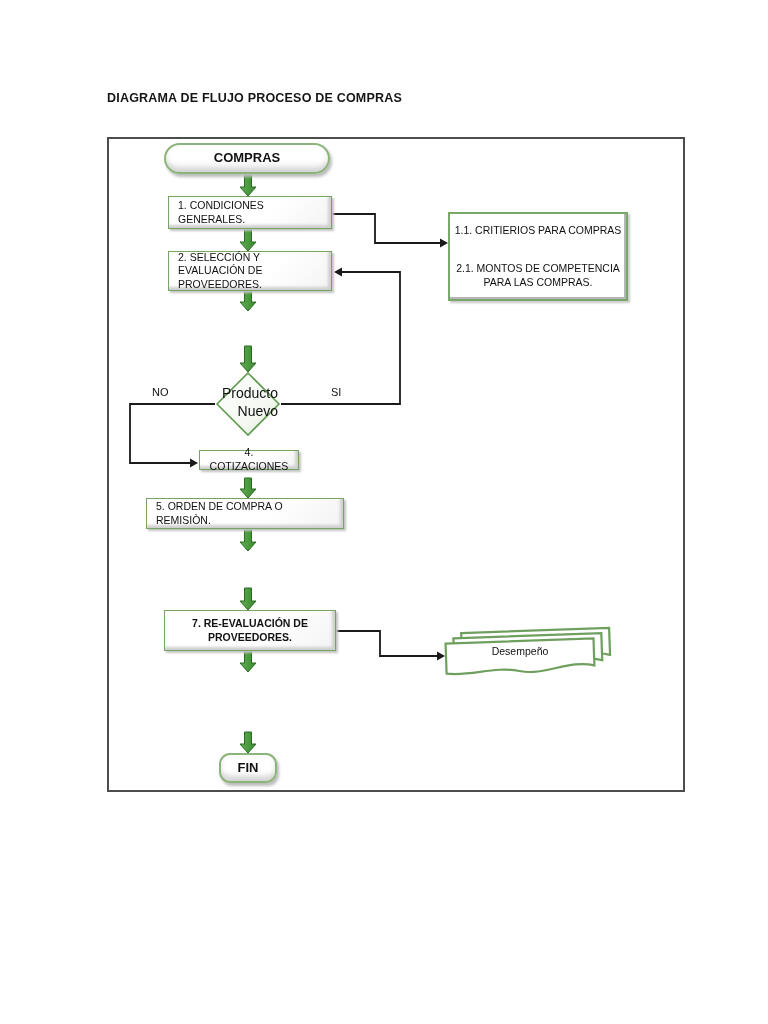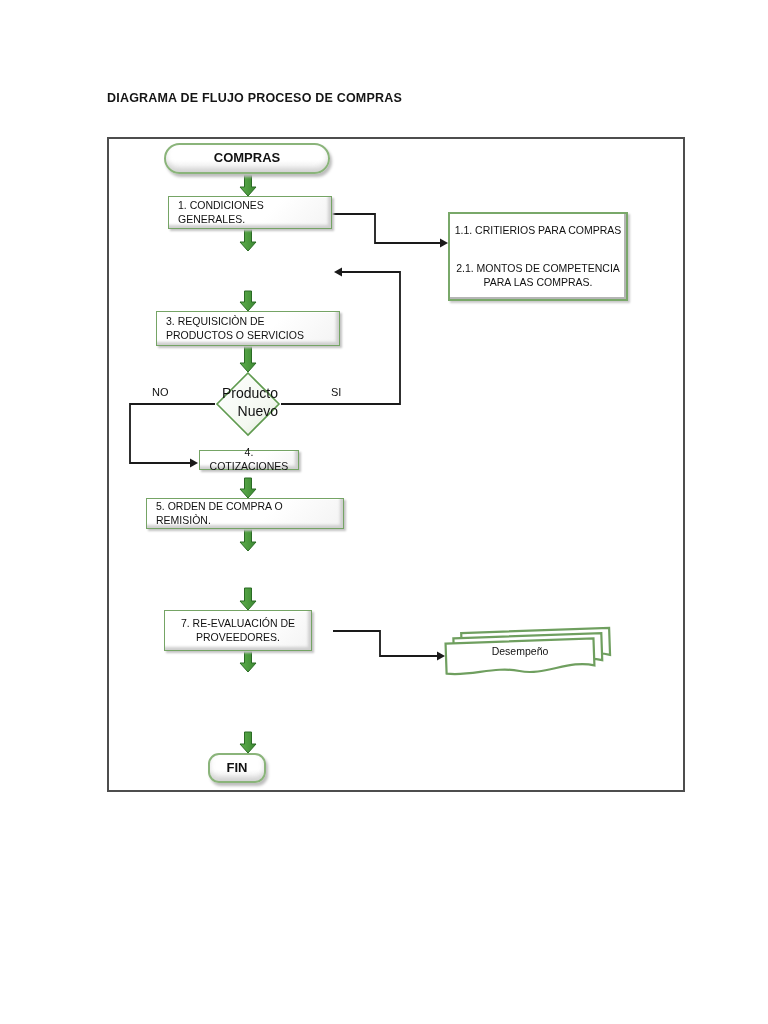--- a/index.html
+++ b/index.html
@@ -105,47 +105,47 @@
   </svg>
 
   <div class="node oval" style="left:164px;top:143px;width:166px;height:31px;">
     <span>COMPRAS</span>
   </div>
 
   <div class="node pbox left" style="left:168px;top:196px;width:164px;height:33px;">
     <span>1. CONDICIONES GENERALES.</span>
   </div>
 
+  <div class="node pbox left" style="left:168px;top:251px;width:164px;height:40px;">
+    <span>2. SELECCIÓN Y EVALUACIÓN DE PROVEEDORES.</span>
+  </div>
 
-  <div class="node pbox left" style="left:156px;top:311px;width:184px;height:35px;">
-    <span>3. REQUISICIÒN DE PRODUCTOS O SERVICIOS</span>
-  </div>
 
   <div class="node pbox ctr" style="left:199px;top:450px;width:100px;height:20px;">
     <span>4. COTIZACIONES</span>
   </div>
 
   <div class="node pbox left" style="left:146px;top:498px;width:198px;height:31px;">
     <span>5. ORDEN DE COMPRA O REMISIÒN.</span>
   </div>
 
 
-  <div class="node pbox ctr" style="left:164px;top:610px;width:148px;height:41px;">
+  <div class="node pbox ctr" style="left:164px;top:610px;width:172px;height:41px;font-weight:bold;">
     <span>7. RE-EVALUACIÓN DE PROVEEDORES.</span>
   </div>
 
 
   <div class="node pbox refbox" style="left:448px;top:212px;width:180px;height:89px;">
     <div class="p1">1.1. CRITIERIOS PARA COMPRAS</div>
     <div>2.1. MONTOS DE COMPETENCIA PARA LAS COMPRAS.</div>
   </div>
 
   <div class="diamond-text">Producto Nuevo</div>
   <div class="lbl" style="left:152px;top:386px;">NO</div>
   <div class="lbl" style="left:331px;top:386px;">SI</div>
 
   <div class="doc-label">Desempeño</div>
 
-  <div class="node oval" style="left:208px;top:753px;width:58px;height:30px;border-radius:11px;">
+  <div class="node oval" style="left:219px;top:753px;width:58px;height:30px;border-radius:11px;">
     <span>FIN</span>
   </div>
 
 </div>
 
 </body></html>

